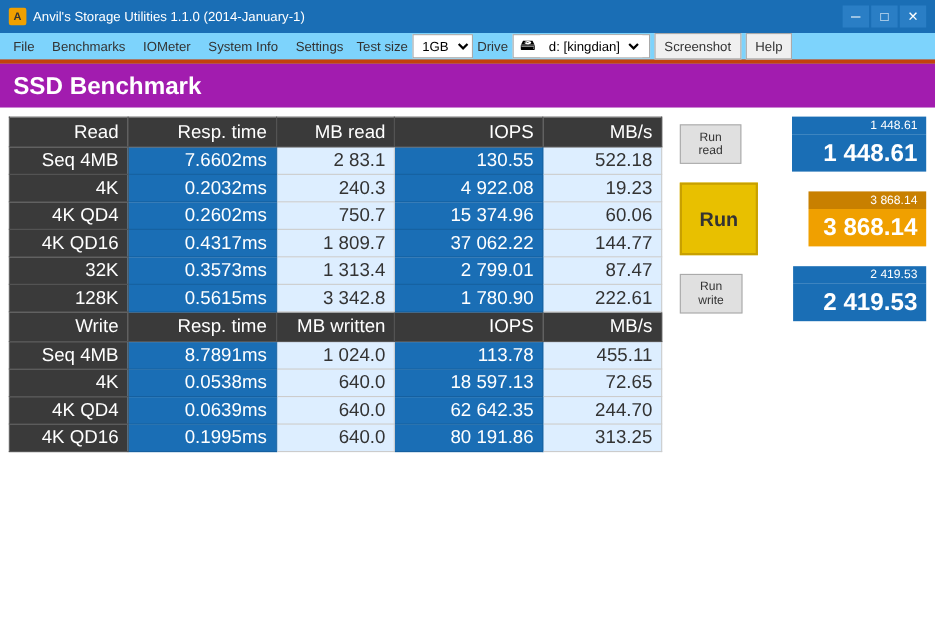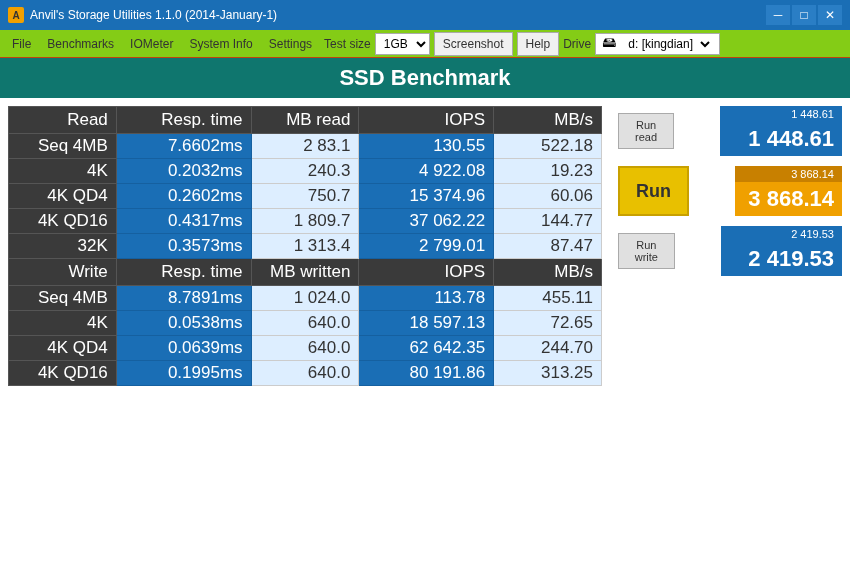--- a/index.html
+++ b/index.html
@@ -49,22 +49,22 @@
       color: white;
       font-size: 12px;
       cursor: pointer;
       display: flex;
       align-items: center;
       justify-content: center;
     }
 
     
     .menu-bar {
-      background: #84cc16;
-      border-bottom: 1px solid #c2410c;
+      background: #7dd3fc;
+      border-bottom: 4px solid #c2410c;
       height: 28px;
       display: flex;
       align-items: center;
       padding: 0 4px;
       gap: 0;
     }
     .menu-item {
       padding: 4px 8px;
       cursor: pointer;
       font-size: 12px;
@@ -92,26 +92,26 @@
       border: 1px solid #aaa;
       background: white;
       height: 22px;
       padding: 0 6px;
       gap: 4px;
     }
     .drive-icon { font-size: 14px; }
 
     
     .app-header {
-      background: #0f766e;
+      background: #a21caf;
       color: white;
       height: 40px;
       display: flex;
       align-items: center;
-      justify-content: center;
+      justify-content: flex-start;
       padding: 0 12px;
     }
     .app-title {
       font-size: 22px;
       font-weight: bold;
       color: white;
     }
     .device-name {
       font-size: 13px;
       color: #a0d0ff;
@@ -233,21 +233,21 @@
 
     .run-btn {
       background: #e8c000;
       border: 2px solid #c8a000;
       color: #333;
       font-size: 18px;
       font-weight: bold;
       padding: 8px 16px;
       cursor: pointer;
       width: 80px;
-      height: 50px;
+      height: 66px;
       margin: 0 auto;
     }
     .run-read-btn, .run-write-btn {
       background: #e0e0e0;
       border: 1px solid #aaa;
       color: #333;
       font-size: 11px;
       padding: 3px 10px;
       cursor: pointer;
       height: 36px;
@@ -280,35 +280,35 @@
   <span class="menu-item">Benchmarks</span>
   <span class="menu-item">IOMeter</span>
   <span class="menu-item">System Info</span>
   <span class="menu-item">Settings</span>
 
   <div class="toolbar-group">
     <span class="toolbar-label">Test size</span>
     <select class="toolbar-select">
       <option>1GB</option>
     </select>
-  </div>
-
-  <div class="toolbar-group">
-    <button class="menu-item" style="cursor:pointer;border:1px solid #aaa;background:#f0f0f0;">Screenshot</button>
-    <button class="menu-item" style="cursor:pointer;border:1px solid #aaa;background:#f0f0f0;">Help</button>
   </div>
 
   <div class="toolbar-group">
     <span class="toolbar-label">Drive</span>
     <div class="drive-label-box">
       <span class="drive-icon">🖴</span>
       <select class="toolbar-select" style="border:none;height:20px;">
         <option>d: [kingdian]</option>
       </select>
     </div>
+  </div>
+
+  <div class="toolbar-group">
+    <button class="menu-item" style="cursor:pointer;border:1px solid #aaa;background:#f0f0f0;">Screenshot</button>
+    <button class="menu-item" style="cursor:pointer;border:1px solid #aaa;background:#f0f0f0;">Help</button>
   </div>
 </div>
 
 <div class="app-header">
   <span class="app-title">SSD Benchmark</span>
 </div>
 
 <div class="main-content">
 
   <div class="table-area">
@@ -351,20 +351,27 @@
             <td class="iops-col">37 062.22</td>
             <td class="mbs-col">144.77</td>
           </tr>
           <tr>
             <td class="label-col">32K</td>
             <td class="resp-col">0.3573ms</td>
             <td class="mb-col">1 313.4</td>
             <td class="iops-col">2 799.01</td>
             <td class="mbs-col">87.47</td>
           </tr>
+          <tr>
+            <td class="label-col">128K</td>
+            <td class="resp-col">0.5615ms</td>
+            <td class="mb-col">3 342.8</td>
+            <td class="iops-col">1 780.90</td>
+            <td class="mbs-col">222.61</td>
+          </tr>
         </tbody>
       <tbody>
         <tr class="section-header">
           <td>Write</td>
           <td>Resp. time</td>
           <td>MB written</td>
           <td>IOPS</td>
           <td>MB/s</td>
         </tr>
       </tbody>

